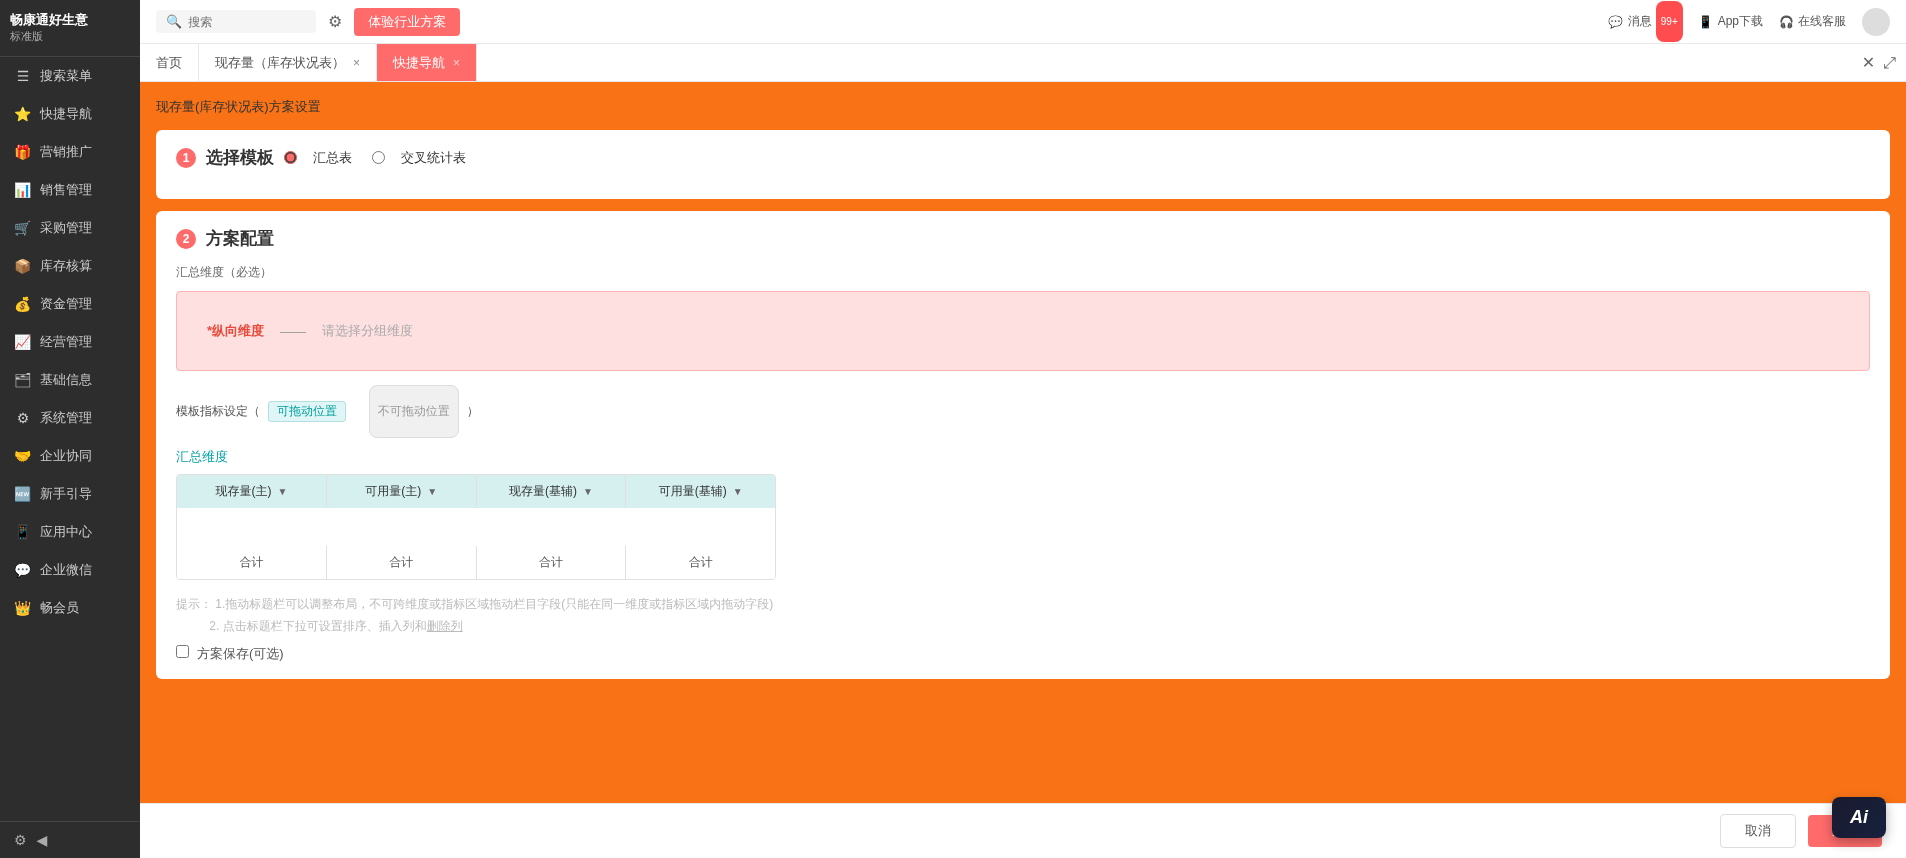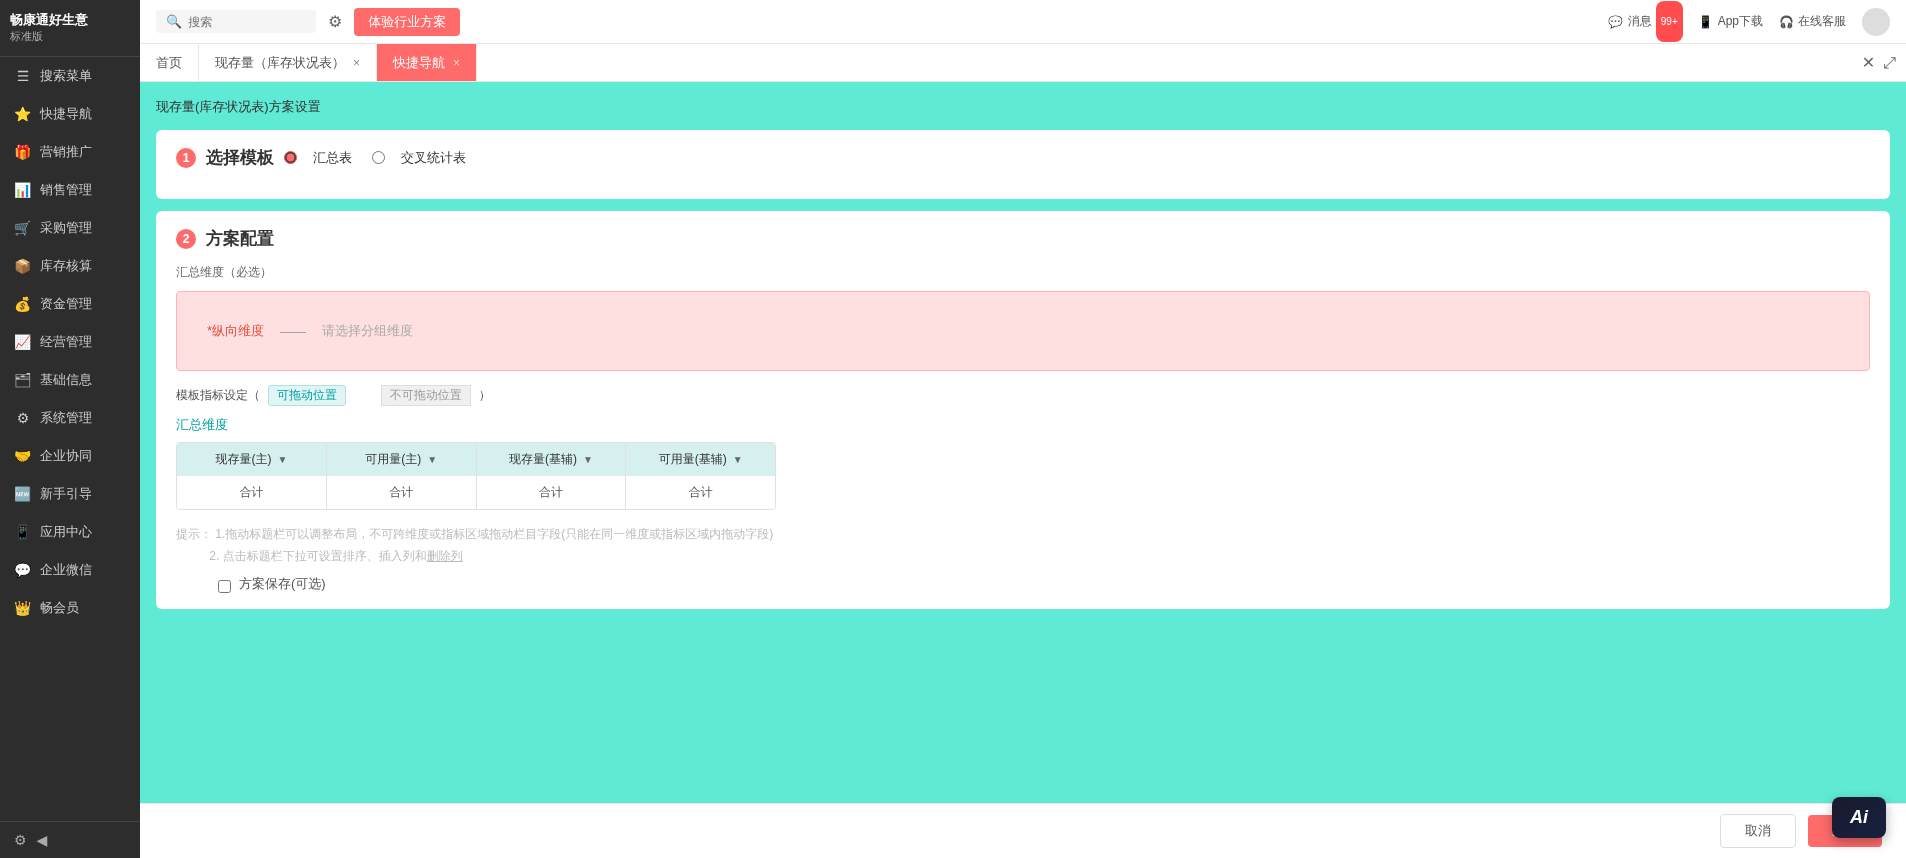--- a/index.html
+++ b/index.html
@@ -194,21 +194,21 @@
     .tabs-right-icon {
       cursor: pointer;
       font-size: 16px;
       color: #666;
     }
 
     
     .content {
       flex: 1;
       overflow-y: auto;
-      background: #5eead4;
+      background: #f97316;
       padding: 16px;
       position: relative;
     }
 
     .page-title {
       font-size: 13px;
       color: #333;
       margin-bottom: 14px;
     }
 
@@ -274,21 +274,21 @@
       border-radius: 4px;
       padding: 20px 30px;
       display: flex;
       align-items: center;
       gap: 16px;
       min-height: 80px;
     }
     .dimension-label {
       color: #e74c3c;
       font-size: 13px;
-      font-weight: normal;
+      font-weight: bold;
     }
     .dimension-dash {
       color: #999;
       font-size: 13px;
     }
     .dimension-placeholder {
       color: #aaa;
       font-size: 13px;
     }
 
@@ -309,25 +309,24 @@
       border: 1px solid #b2e0e0;
       border-radius: 3px;
       padding: 1px 8px;
       font-size: 12px;
       color: #00a0a0;
     }
     .indicator-tag-grey {
       display: inline-block;
       background: #f0f0f0;
       border: 1px solid #ddd;
-      border-radius: 0;
-      padding: 1px 8px;
+      border-radius: 8px;
+      padding: 17px 8px;
       font-size: 12px;
       color: #999;
-      margin-left: 12px;
     }
 
     .stats-label {
       color: #00a0a0;
       font-size: 13px;
       margin-bottom: 8px;
     }
 
     .stats-table {
       border: 1px solid #e0e0e0;
@@ -357,41 +356,41 @@
     .stats-col:last-child { border-right: none; }
     .stats-col-body {
       flex: 1;
       padding: 8px 12px;
       border-right: 1px solid #e0e0e0;
       display: flex;
       align-items: center;
       justify-content: center;
       font-size: 12px;
       color: #555;
+      margin-top: 38px;
     }
     .stats-col-body:last-child { border-right: none; }
     .dropdown-arrow {
       font-size: 10px;
       color: #666;
       cursor: pointer;
     }
 
     .tips-section {
       margin-top: 14px;
       color: #bbb;
       font-size: 12px;
       line-height: 1.8;
     }
 
     .save-checkbox-row {
       display: flex;
-      align-items: flex-end;
+      align-items: flex-start;
       gap: 8px;
       margin-top: 8px;
-      margin-left: 42px;
     }
     .save-label {
       font-size: 13px;
       color: #555;
     }
 
     
     .action-bar {
       background: #fff;
       border-top: 1px solid #e8e8e8;

